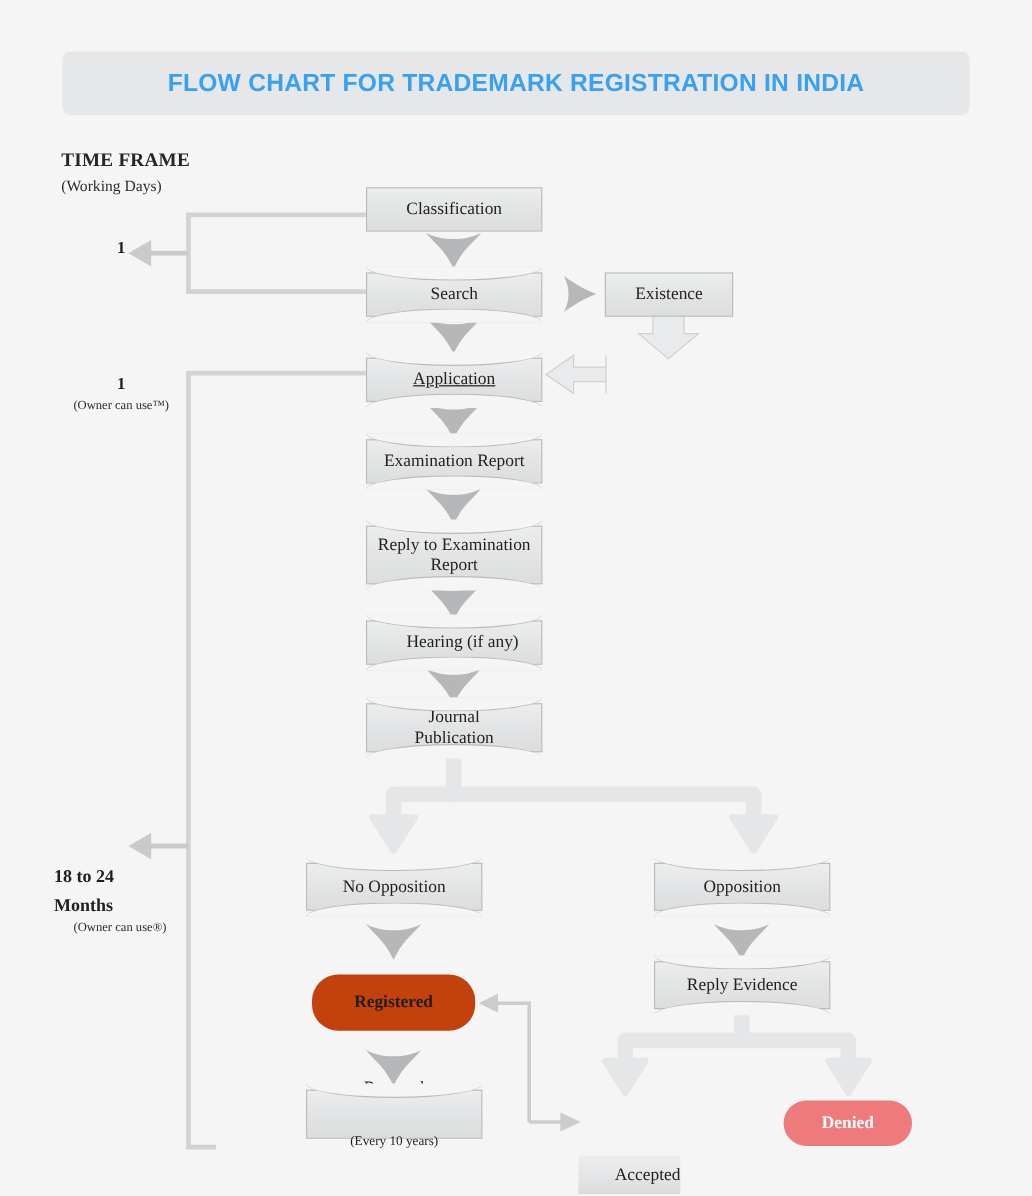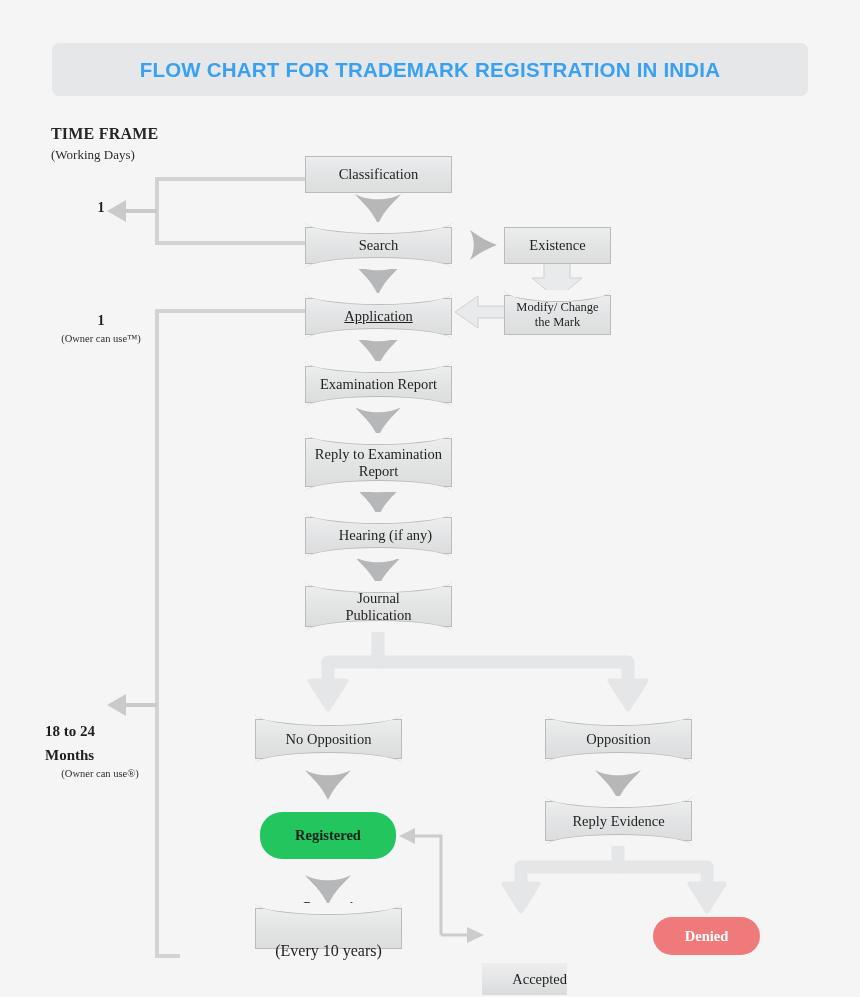--- a/index.html
+++ b/index.html
@@ -88,31 +88,31 @@
     border-bottom: 1px solid #b9bbbc;
     border-radius: 0 0 50% 50% / 0 0 100% 100%;
     pointer-events: none;
   }
 
   .pill {
     position: absolute; border-radius: 22px;
     display: flex; align-items: center; justify-content: center;
     font-size: 14.5px; font-weight: bold; text-align: center;
   }
-  .pill-green { background: #22c55e; color: #1f1f1f; }
+  .pill-green { background: #c2410c; color: #1f1f1f; }
   .pill-red   { background: #ee7a7c; color: #ffffff; }
 
   .flat-box {
     position: absolute;
     background: linear-gradient(180deg, #ededee 0%, #e4e5e6 55%, #d9dadb 100%);
     display: flex; align-items: center; justify-content: flex-end;
     font-size: 14.5px; color: #1f1f1f; margin-top: 44px;
   }
 
-  .box .sub { display:block; font-size: 16px; line-height: 14px; }
+  .box .sub { display:block; font-size: 11px; line-height: 14px; }
 
   
   svg.wires { position: absolute; left: 0; top: 0; width: 860px; height: 997px; }
 </style>
 </head>
 <body>
 
 <div id="canvas">
 
   <div class="header-bar">
@@ -208,24 +208,20 @@
   </div>
 
   <div class="box" style="left:504px; top:227px; width:107px; height:37px;">
     <span>Existence</span>
   </div>
 
   <div class="box curved" style="left:305px; top:298px; width:147px; height:37px;text-decoration:underline;">
     <span>Application</span>
   </div>
 
-  <div class="box curved-top" style="left:504px; top:295px; width:107px; height:40px; font-size:12.5px; line-height:15px; flex-direction:column;">
-    <span>Modify/ Change</span>
-    <span>the Mark</span>
-  </div>
 
   <div class="box curved" style="left:305px; top:366px; width:147px; height:37px;">
     <span>Examination Report</span>
   </div>
 
   <div class="box curved" style="left:305px; top:438px; width:147px; height:49px; flex-direction:column;">
     <span>Reply to Examination</span>
     <span>Report</span>
   </div>
 

